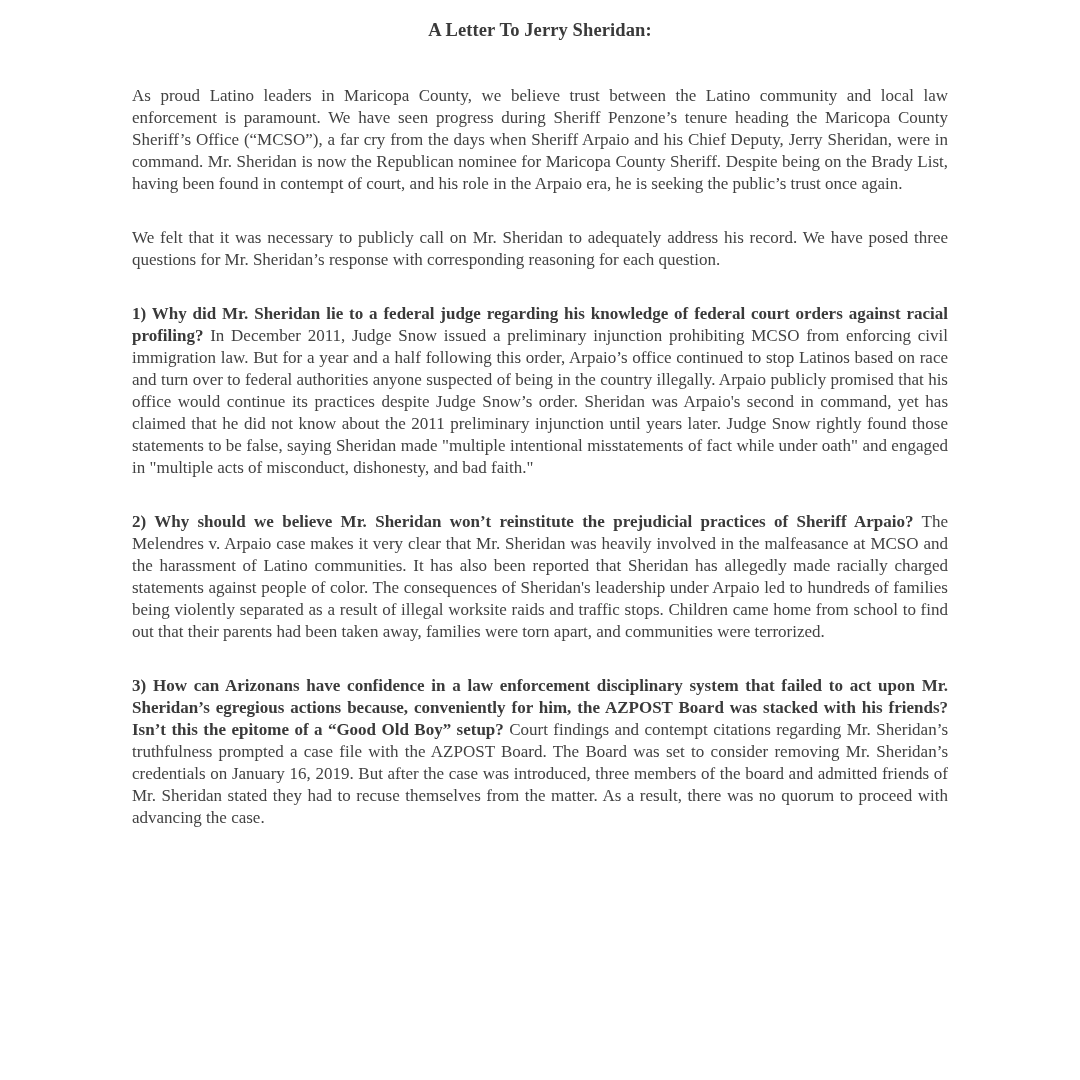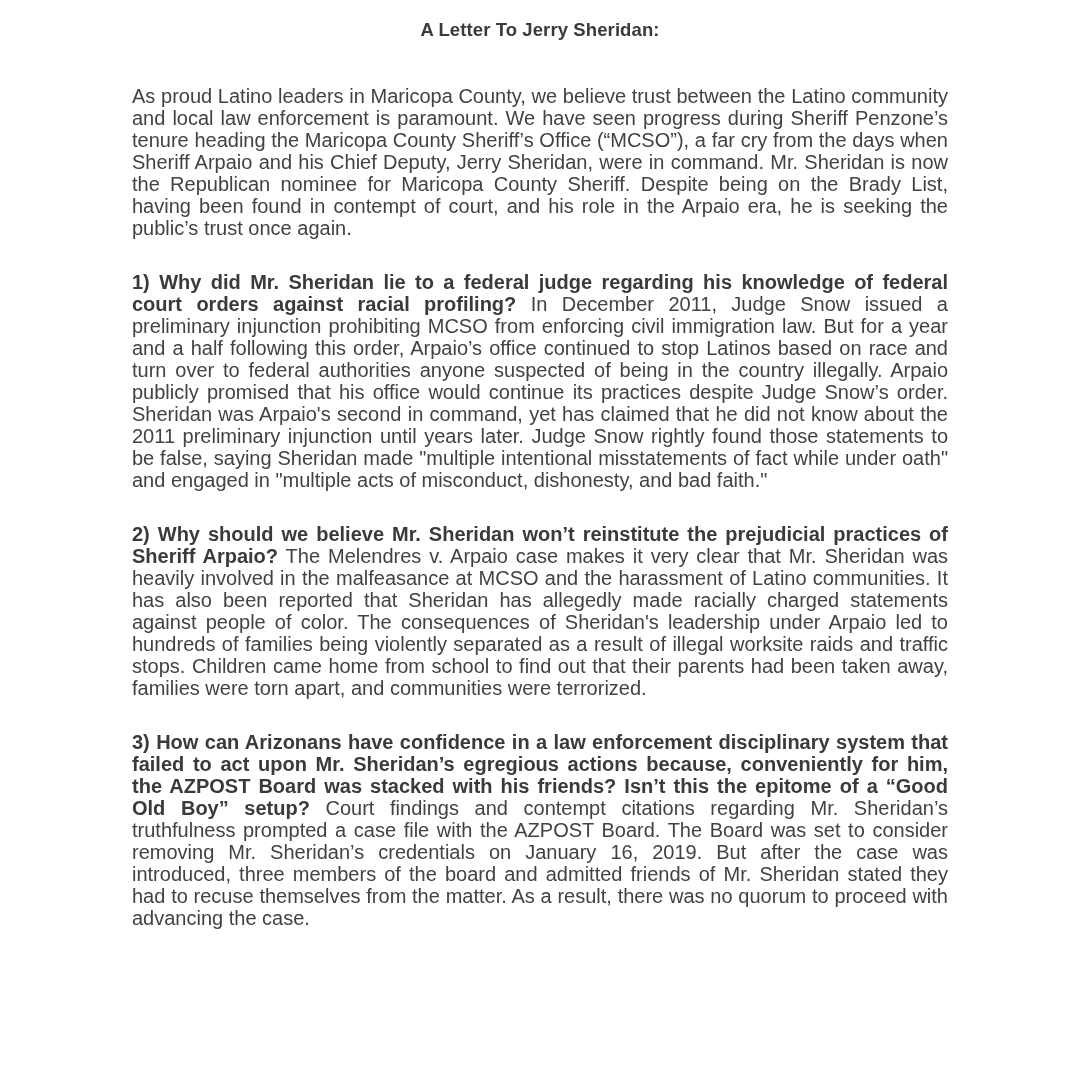--- a/index.html
+++ b/index.html
@@ -6,39 +6,39 @@
     margin: 0;
     padding: 0;
     background: #ffffff;
   }
   .page {
     position: relative;
     width: 1080px;
     height: 1080px;
     background: #ffffff;
     overflow: hidden;
-    font-family: Liberation Sans, sans-serif;
+    font-family: Liberation Serif, serif;
     color: #414141;
   }
   .doc-title {
     padding-top: 19px;
     text-align: center;
     font-weight: bold;
     font-size: 18.5px;
     line-height: 22px;
     color: #3a3a3a;
     letter-spacing: 0.1px;
   }
   .doc-body {
     margin: 44px 0 0 132px;
     width: 816px;
   }
   .para {
     margin: 0 0 32px 0;
-    font-size: 20px;
+    font-size: 17px;
     line-height: 22px;
     text-align: justify;
     color: #424242;
   }
   .para:last-child {
     margin-bottom: 0;
   }
   .q-lead {
     font-weight: bold;
     color: #3a3a3a;
@@ -50,20 +50,21 @@
 <div class="page">
 
   <div class="doc-title">
     <div>A Letter To Jerry Sheridan:</div>
   </div>
 
   <div class="doc-body">
 
     <p class="para"><span class="q-lead"></span> <span>As proud Latino leaders in Maricopa County, we believe trust between the Latino community and local law enforcement is paramount. We have seen progress during Sheriff Penzone’s tenure heading the Maricopa County Sheriff’s Office (“MCSO”), a far cry from the days when Sheriff Arpaio and his Chief Deputy, Jerry Sheridan, were in command. Mr. Sheridan is now the Republican nominee for Maricopa County Sheriff. Despite being on the Brady List, having been found in contempt of court, and his role in the Arpaio era, he is seeking the public’s trust once again.</span></p>
 
+    <p class="para"><span class="q-lead"></span> <span>We felt that it was necessary to publicly call on Mr. Sheridan to adequately address his record. We have posed three questions for Mr. Sheridan’s response with corresponding reasoning for each question.</span></p>
 
     <p class="para"><span class="q-lead">1) Why did Mr. Sheridan lie to a federal judge regarding his knowledge of federal court orders against racial profiling?</span> <span>In December 2011, Judge Snow issued a preliminary injunction prohibiting MCSO from enforcing civil immigration law. But for a year and a half following this order, Arpaio’s office continued to stop Latinos based on race and turn over to federal authorities anyone suspected of being in the country illegally. Arpaio publicly promised that his office would continue its practices despite Judge Snow’s order. Sheridan was Arpaio's second in command, yet has claimed that he did not know about the 2011 preliminary injunction until years later. Judge Snow rightly found those statements to be false, saying Sheridan made "multiple intentional misstatements of fact while under oath" and engaged in "multiple acts of misconduct, dishonesty, and bad faith."</span></p>
 
     <p class="para"><span class="q-lead">2) Why should we believe Mr. Sheridan won’t reinstitute the prejudicial practices of Sheriff Arpaio?</span> <span>The Melendres v. Arpaio case makes it very clear that Mr. Sheridan was heavily involved in the malfeasance at MCSO and the harassment of Latino communities. It has also been reported that Sheridan has allegedly made racially charged statements against people of color. The consequences of Sheridan's leadership under Arpaio led to hundreds of families being violently separated as a result of illegal worksite raids and traffic stops. Children came home from school to find out that their parents had been taken away, families were torn apart, and communities were terrorized.</span></p>
 
     <p class="para"><span class="q-lead">3) How can Arizonans have confidence in a law enforcement disciplinary system that failed to act upon Mr. Sheridan’s egregious actions because, conveniently for him, the AZPOST Board was stacked with his friends? Isn’t this the epitome of a “Good Old Boy” setup?</span> <span>Court findings and contempt citations regarding Mr. Sheridan’s truthfulness prompted a case file with the AZPOST Board. The Board was set to consider removing Mr. Sheridan’s credentials on January 16, 2019. But after the case was introduced, three members of the board and admitted friends of Mr. Sheridan stated they had to recuse themselves from the matter. As a result, there was no quorum to proceed with advancing the case.</span></p>
 
   </div>
 
 </div>

